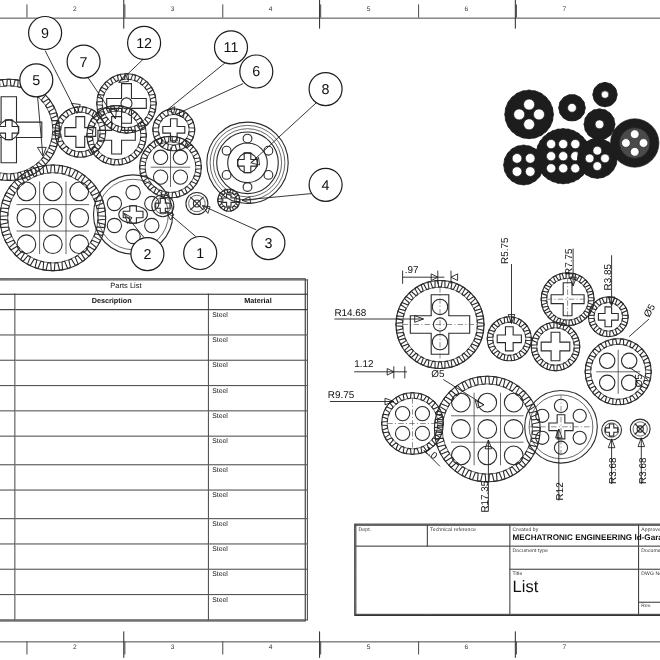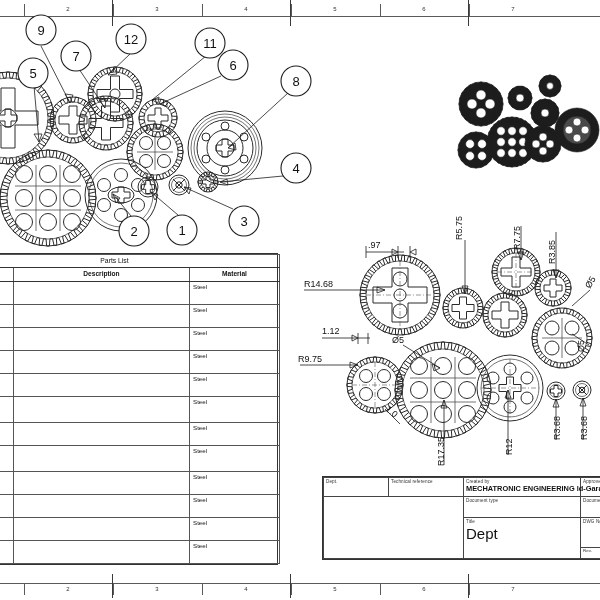--- a/index.html
+++ b/index.html
@@ -682,21 +682,21 @@
           <span class="tb-val"></span>
         </td>
         <td>
           <span class="tb-lab">Document s</span>
           <span class="tb-val"></span>
         </td>
       </tr>
       <tr>
         <td rowspan="2">
           <span class="tb-lab">Title</span>
-          <span class="tb-big">Dept</span>
+          <span class="tb-big">List</span>
         </td>
         <td style="height:26px;">
           <span class="tb-lab">DWG No.</span>
           <span class="tb-val"></span>
         </td>
       </tr>
       <tr>
         <td style="height:10px;padding:0;">
           <table style="width:100%;height:100%;border-collapse:collapse;">
             <tbody>

